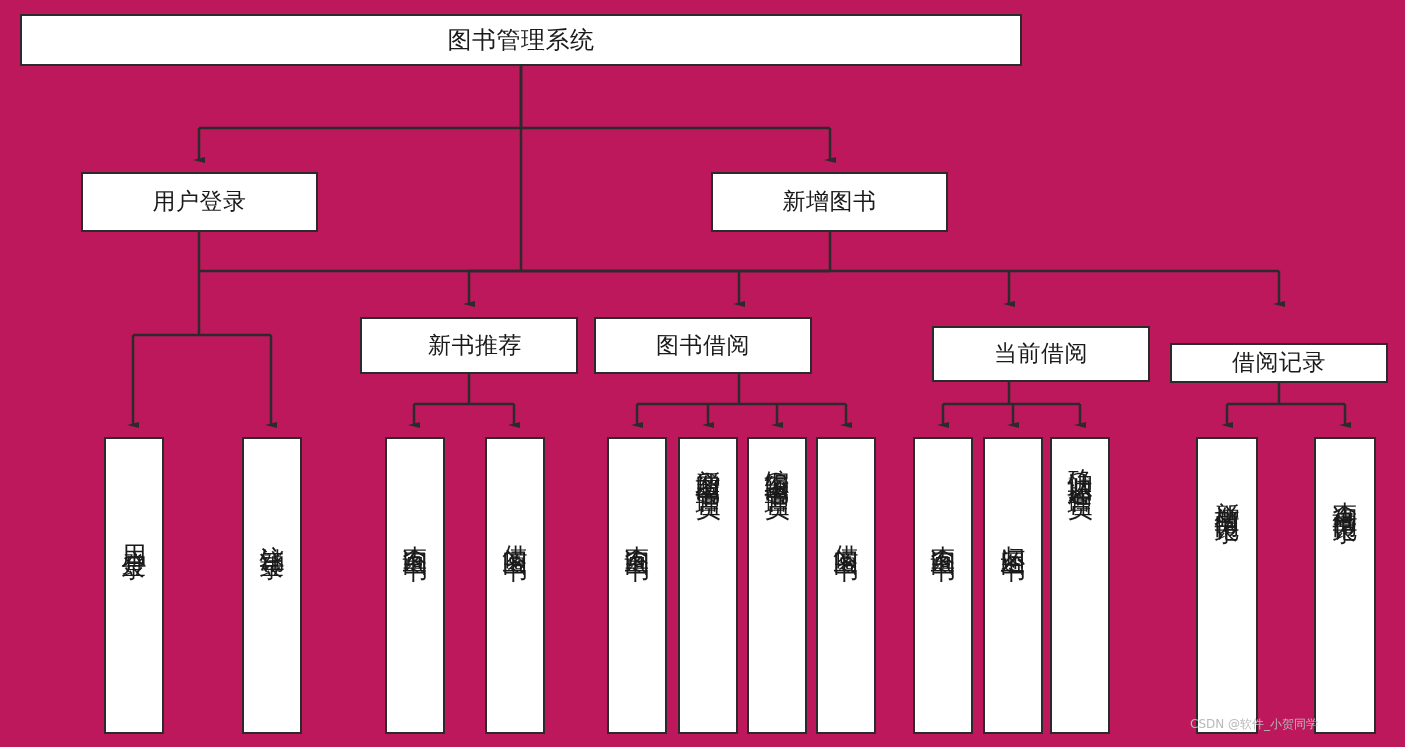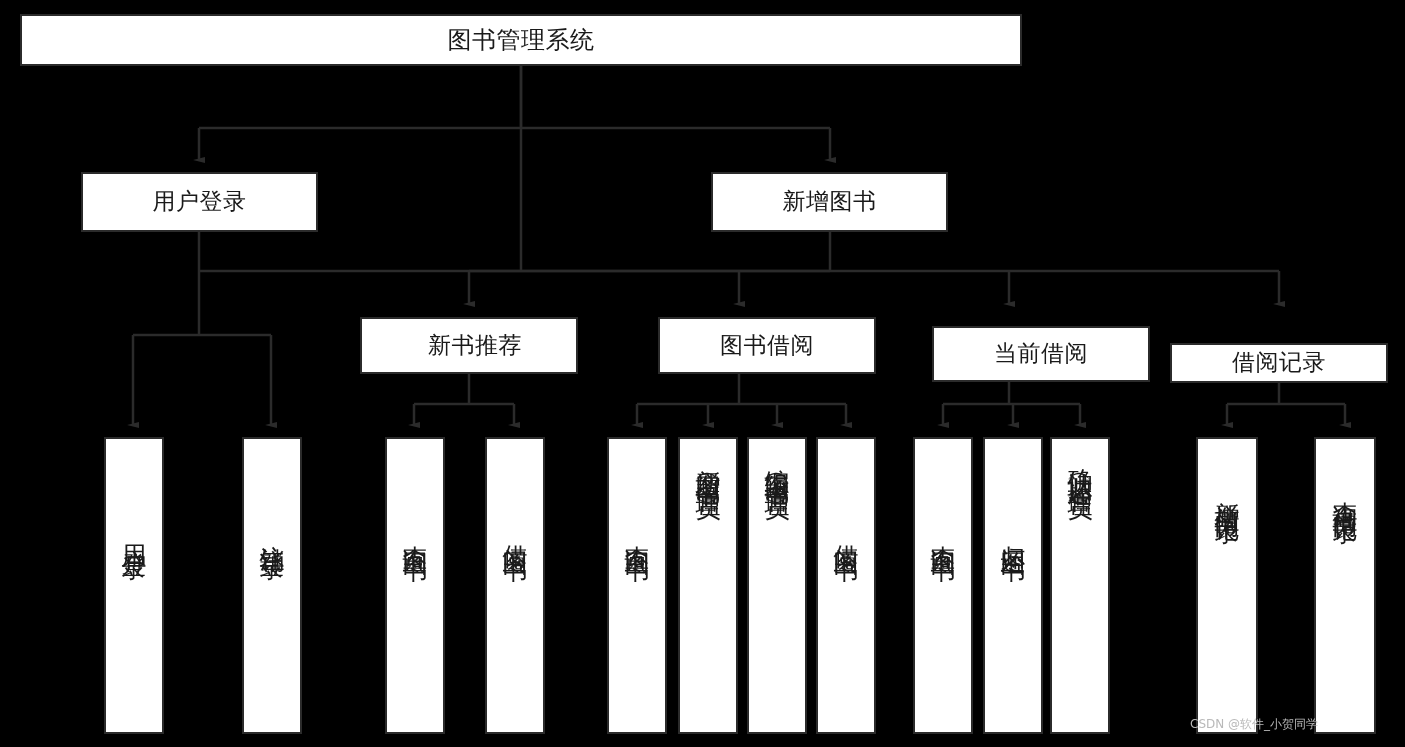--- a/index.html
+++ b/index.html
@@ -8,21 +8,21 @@
     padding: 0;
     background: #ffffff;
   }
   body {
     font-family: "DejaVu Sans", "Liberation Sans", sans-serif;
   }
   #canvas {
     position: relative;
     width: 1405px;
     height: 747px;
-    background: #000000;
+    background: #be185d;
     overflow: hidden;
   }
   #wires {
     position: absolute;
     left: 0;
     top: 0;
     width: 1405px;
     height: 747px;
     pointer-events: none;
   }
@@ -146,21 +146,21 @@
   <div class="node horiz" style="left:81px; top:172px; width:237px; height:60px;">
     <span class="label">用户登录</span>
   </div>
   <div class="node horiz" style="left:711px; top:172px; width:237px; height:60px;">
     <span class="label">新增图书</span>
   </div>
 
   <div class="node horiz" style="left:360px; top:317px; width:218px; height:57px;padding-left:12px;">
     <span class="label">新书推荐</span>
   </div>
-  <div class="node horiz" style="left:658px; top:317px; width:218px; height:57px;">
+  <div class="node horiz" style="left:594px; top:317px; width:218px; height:57px;">
     <span class="label">图书借阅</span>
   </div>
   <div class="node horiz" style="left:900px; top:326px; width:218px; height:56px;margin-left:32px;">
     <span class="label">当前借阅</span>
   </div>
   <div class="node horiz" style="left:1170px; top:307px; width:218px; height:40px;margin-top:36px;">
     <span class="label">借阅记录</span>
   </div>
 
   <div class="node vert mid" style="left:104px; top:437px; width:60px; height:297px;">

